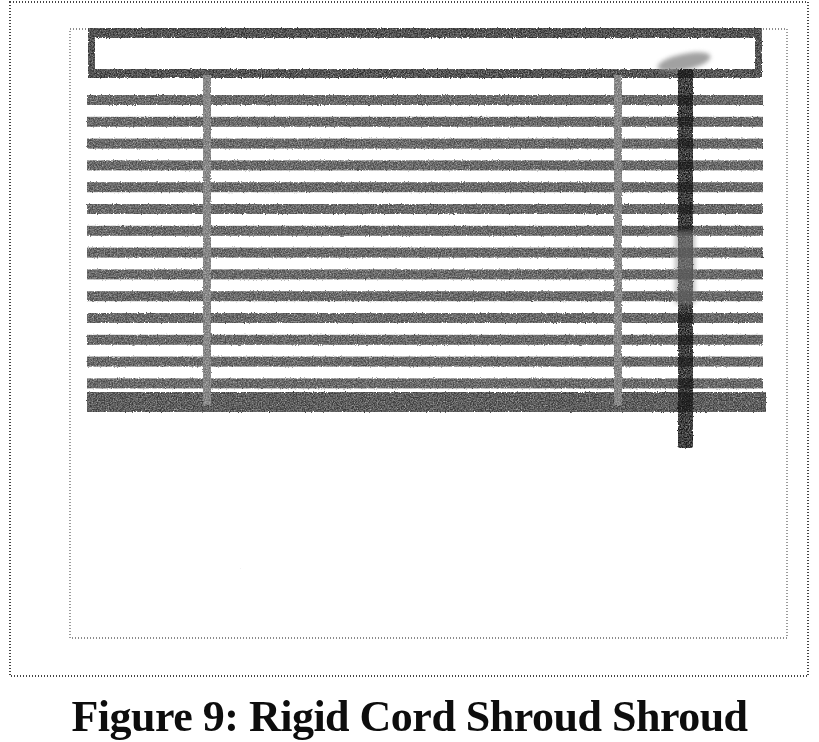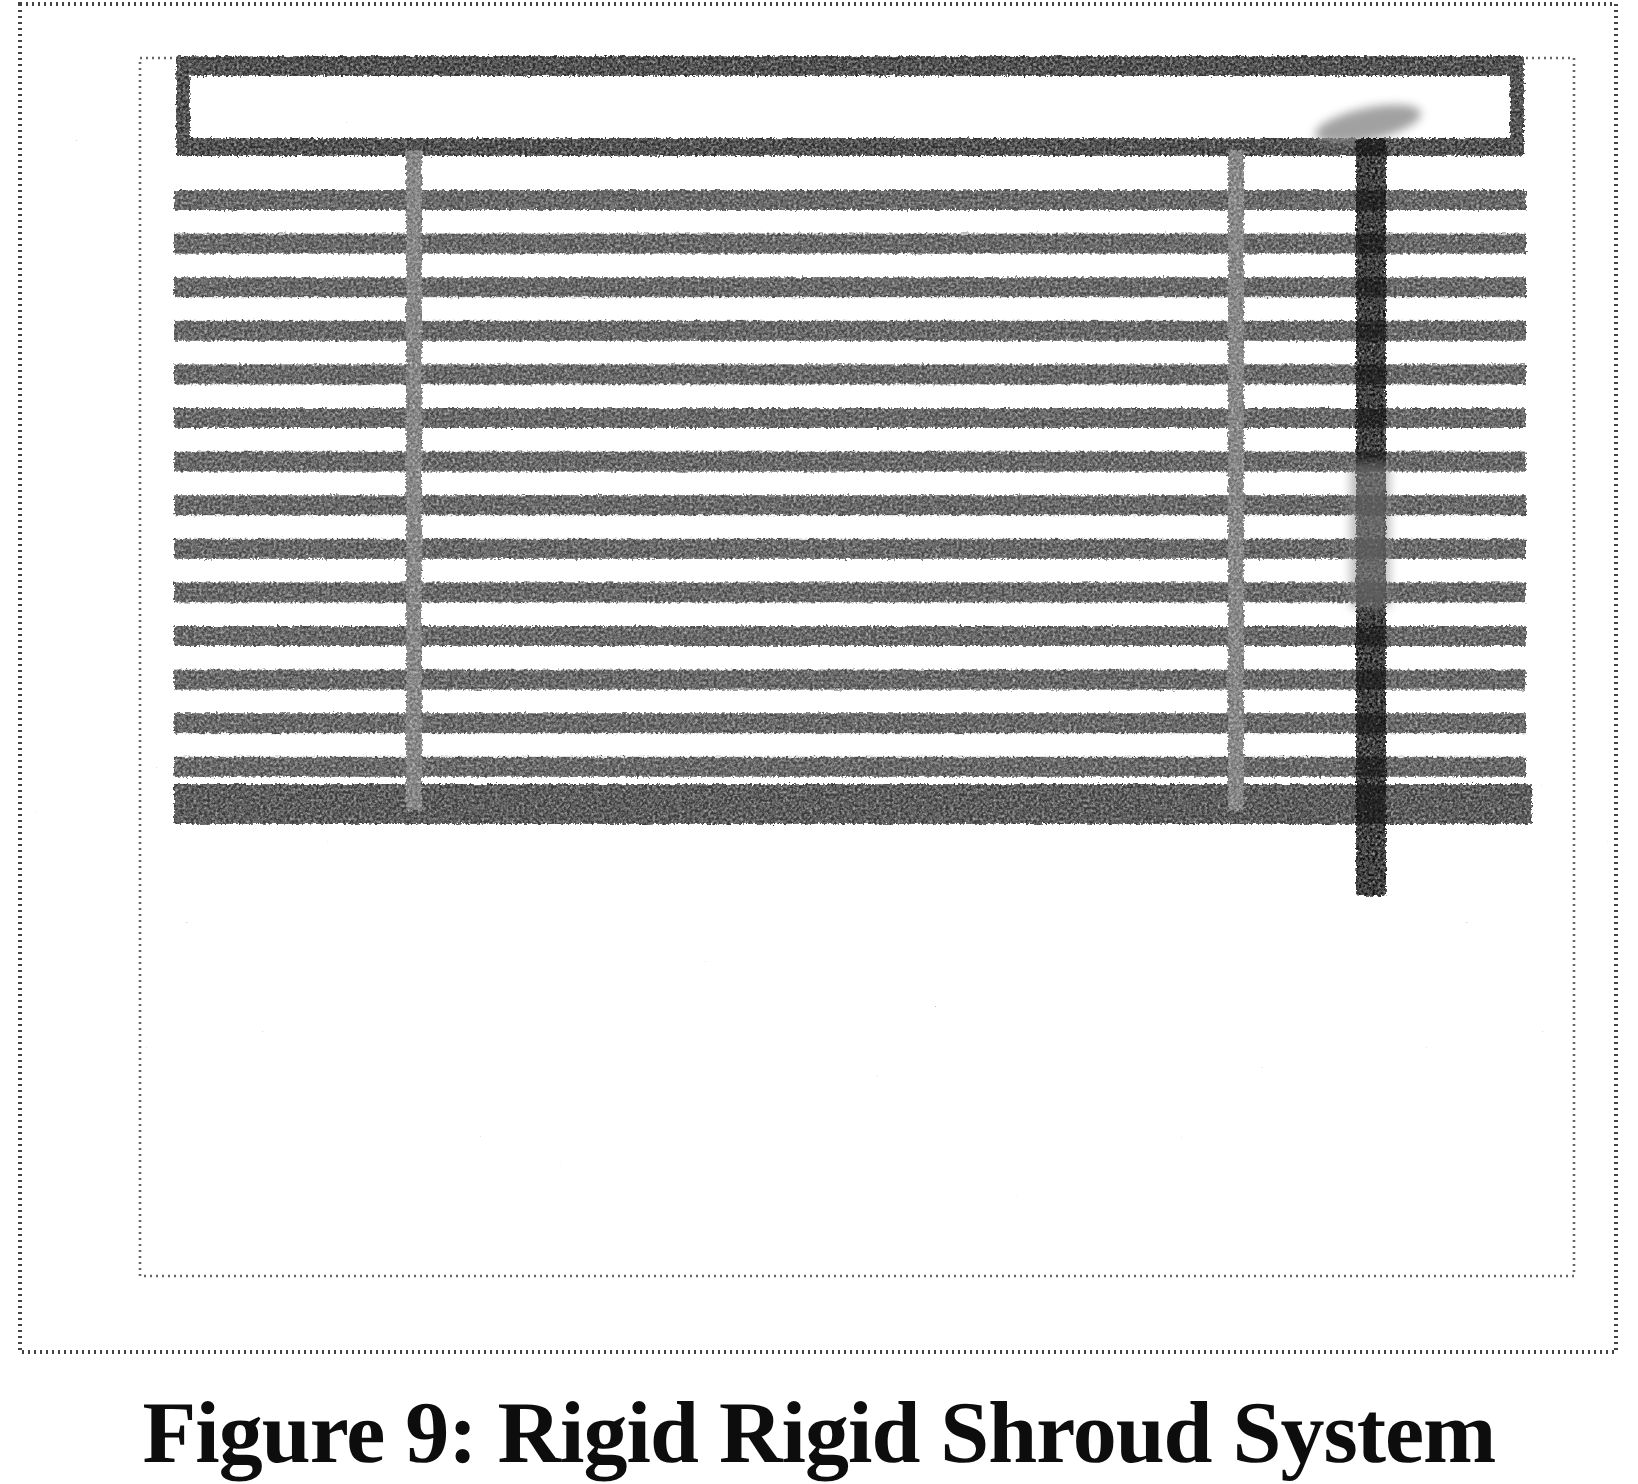--- a/index.html
+++ b/index.html
@@ -102,14 +102,14 @@
       <ellipse cx="684" cy="62" rx="27" ry="8" transform="rotate(-12 684 62)" opacity="0.8" filter="url(#soft)" fill="#8a8a8a"></ellipse>
       <g filter="url(#speckle)">
         <rect x="678" y="69" width="15" height="379" rx="2" fill="#141414"></rect>
       </g>
       <rect x="675" y="231" width="20" height="73" opacity="0.55" filter="url(#soft)" fill="#8a8a8a"></rect>
     </g>
 
     <rect x="12" y="4" width="794" height="670" opacity="0.55" filter="url(#dust)"></rect>
   </svg>
 
-  <div class="caption">Figure 9: Rigid Rigid Shroud System</div>
+  <div class="caption">Figure 9: Rigid Cord Shroud Shroud</div>
 </div>
 
 </body></html>

